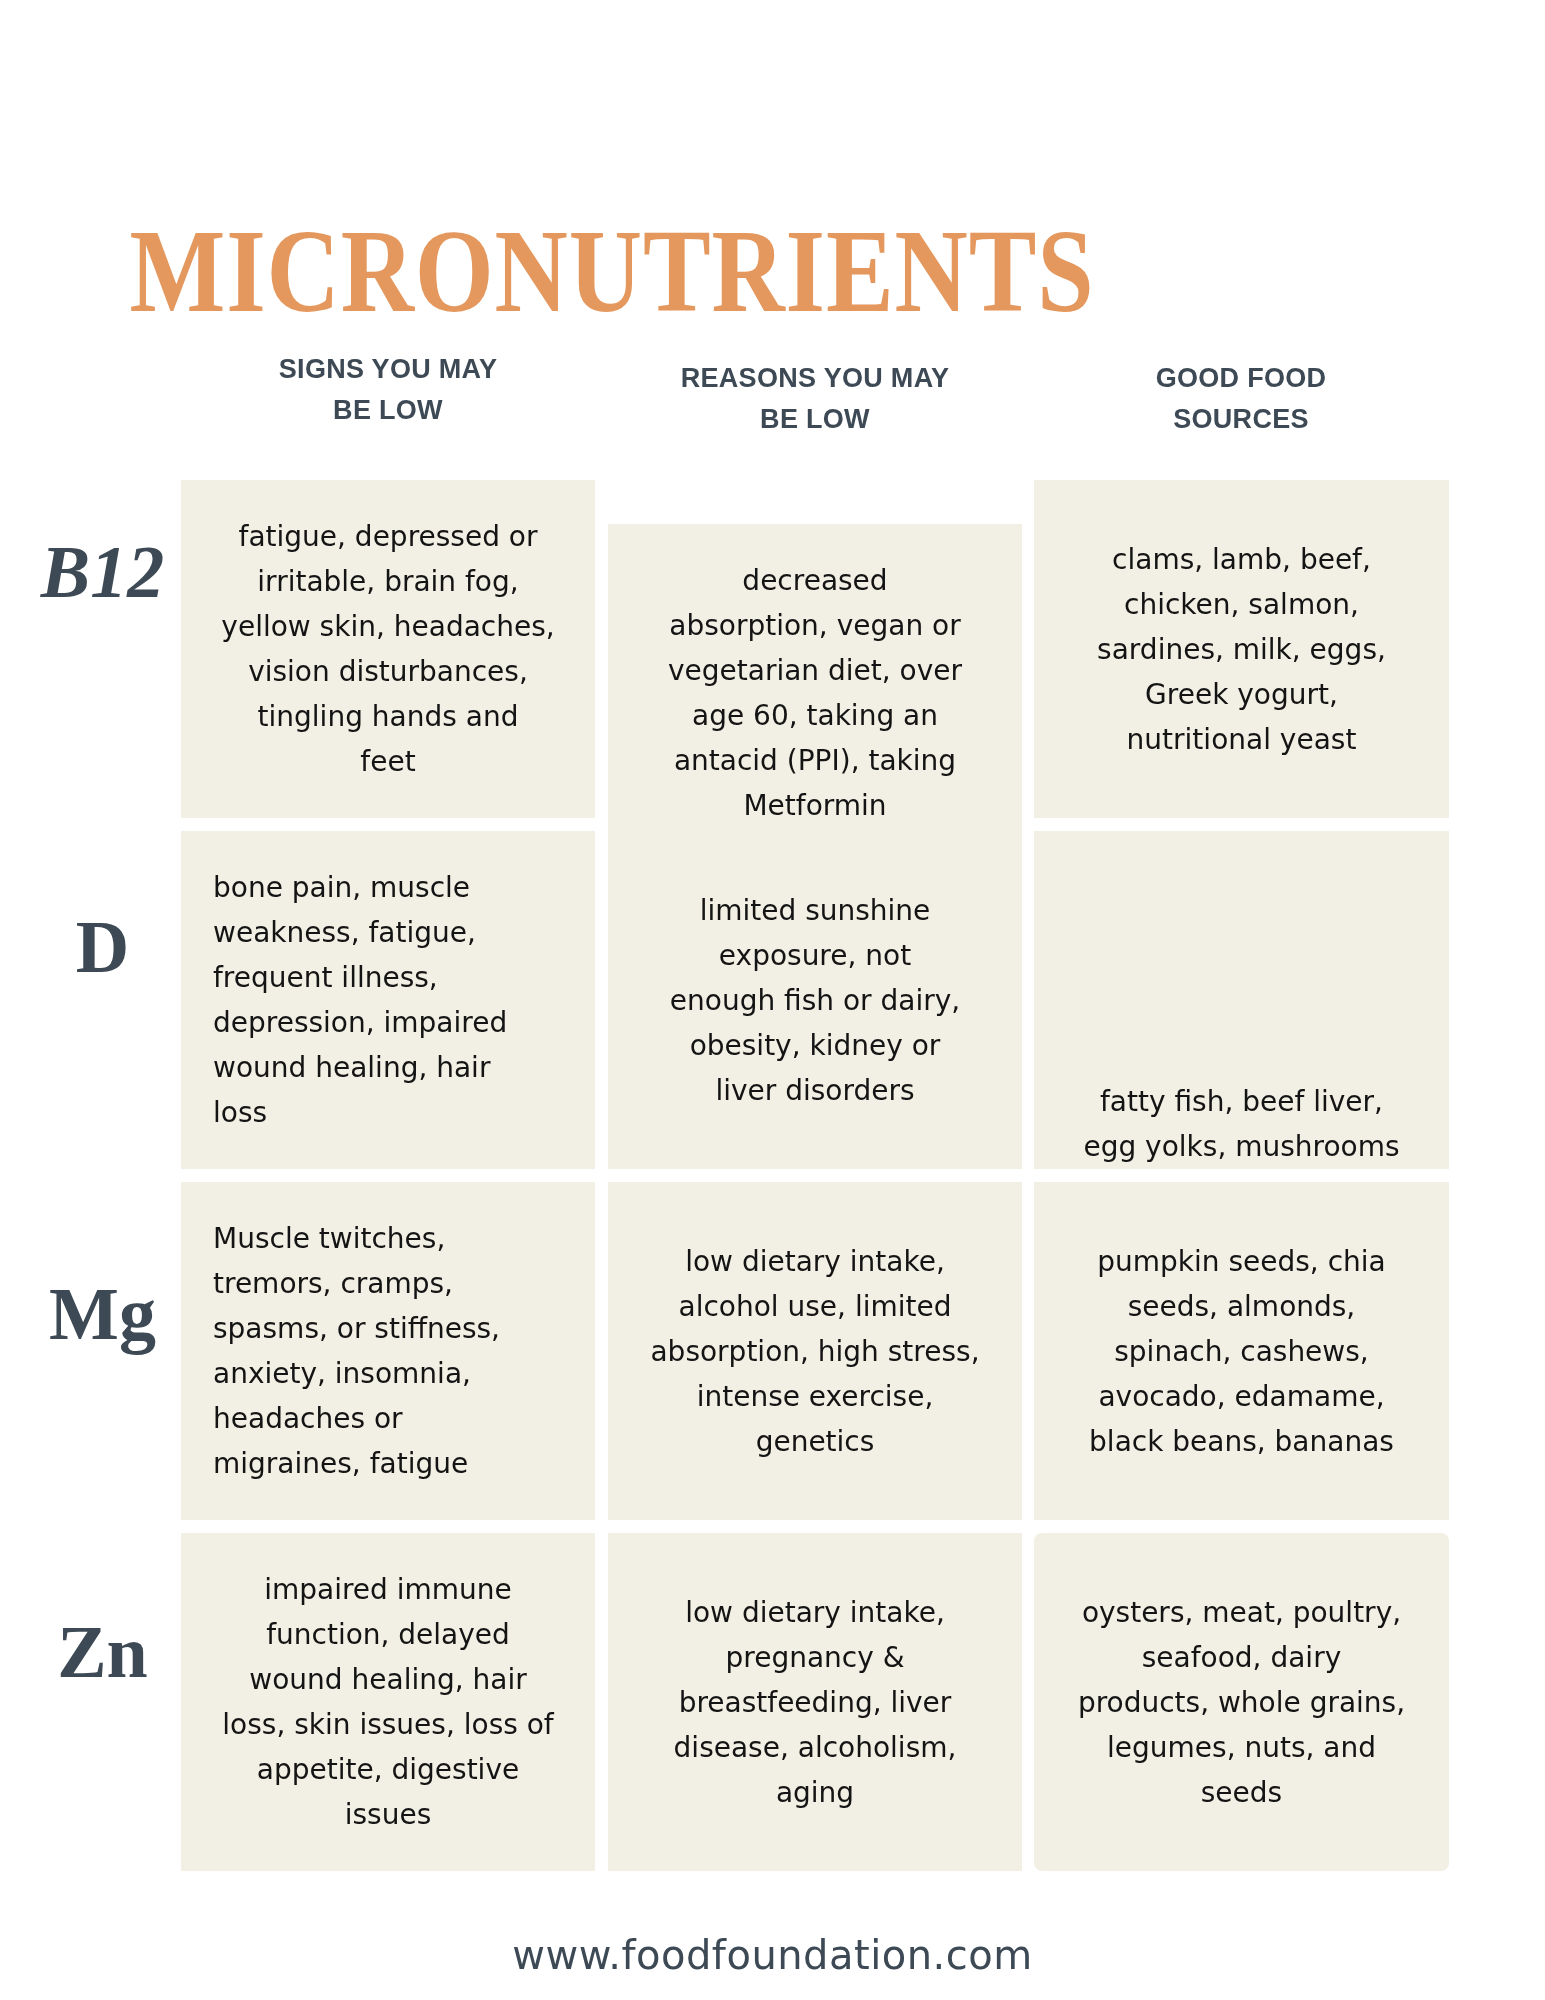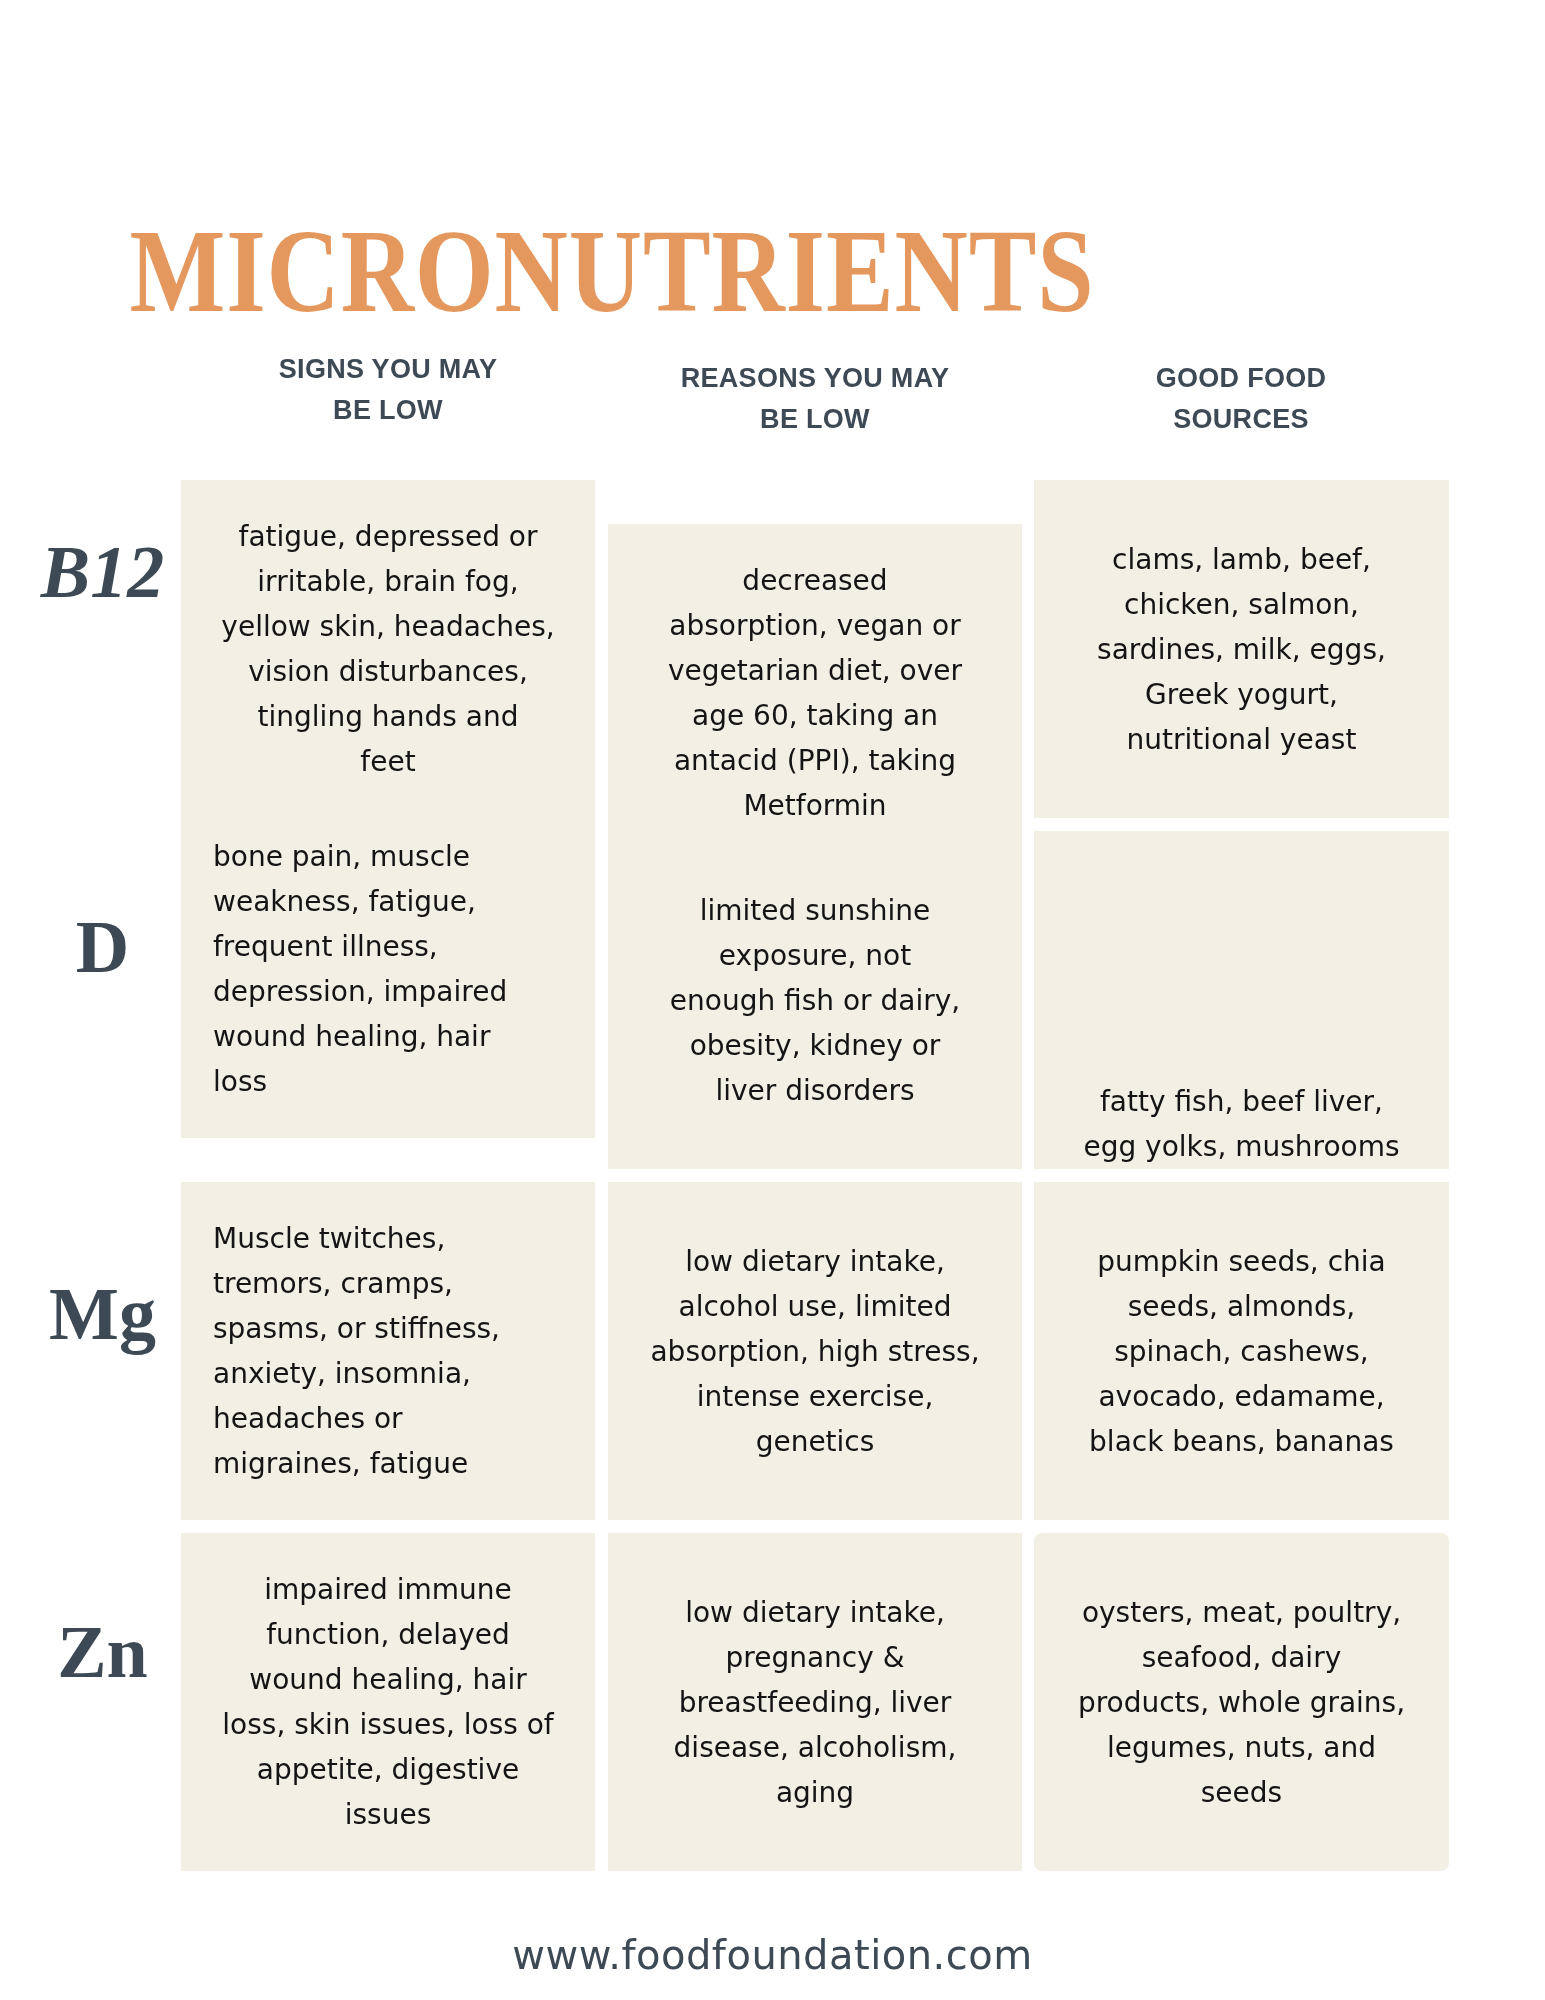--- a/index.html
+++ b/index.html
@@ -77,21 +77,21 @@
   </div>
 <div class="cell" style="left:1034px; top:480px; width:415px;">
     <div class="txt">clams, lamb, beef,
 chicken, salmon,
 sardines, milk, eggs,
 Greek yogurt,
 nutritional yeast</div>
   </div>
 
 <div class="row-label" style="top:905px;">D</div>
-<div class="cell left" style="left:181px; top:800px;">
+<div class="cell left" style="left:181px; top:831px;">
     <div class="txt">bone pain, muscle
 weakness,  fatigue,
 frequent illness,
 depression, impaired
 wound healing, hair
 loss</div>
   </div>
 <div class="cell" style="left:608px; top:831px;">
     <div class="txt">limited sunshine
 exposure, not

